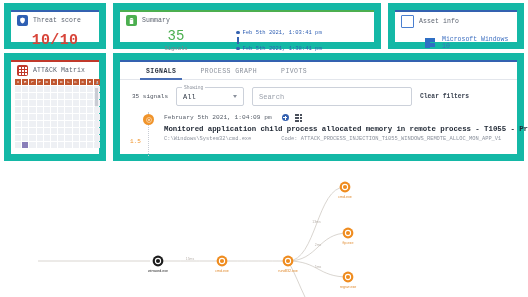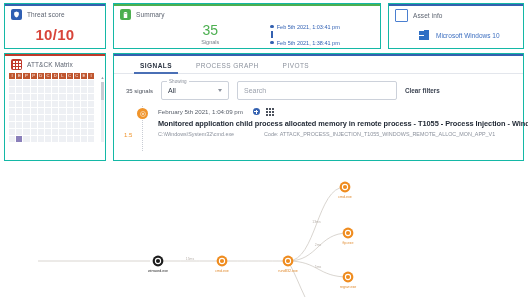--- a/index.html
+++ b/index.html
@@ -7,22 +7,23 @@
     width:528px;height:297px;
     background:#ffffff;
     font-family:"Liberation Sans","DejaVu Sans",sans-serif;
     overflow:hidden;
     position:relative;
     color:#3d4551;
   }
   .card{
     position:absolute;
     background:#fff;
-    border:1px solid #14b8a6;
+    border:7px solid #14b8a6;
     box-sizing:border-box;
+    font-family:Liberation Mono, monospace;
   }
   .card-accent{
     position:absolute;left:0;right:0;top:0;height:2px;
   }
 
   
   #threat-card{left:4px;top:3px;width:102px;height:46px;}
   .card-head{display:flex;align-items:center;gap:5px;padding:5px 6px 0 6px;}
   .card-head .ttl{font-size:6.5px;color:#5c6370;letter-spacing:.1px;}
   .ico-sq{width:11px;height:11px;border-radius:2px;display:flex;align-items:center;justify-content:center;flex:0 0 auto;}
@@ -30,21 +31,21 @@
   .ico-threat svg{width:7px;height:7px;fill:#fff;}
   .score-val{
     text-align:center;font-size:15px;font-weight:bold;color:#d8453a;
     margin-top:6px;letter-spacing:.3px;
   }
 
   
   #summary-card{left:113px;top:3px;width:268px;height:46px;}
   .ico-summary{background:#4caf50;}
   .ico-summary svg{width:7px;height:8px;fill:#fff;}
-  .summary-body{display:flex;align-items:flex-start;padding:2px 0 0 0;justify-content:center;}
+  .summary-body{display:flex;align-items:flex-start;padding:2px 0 0 0;}
   .sig-block{width:112px;text-align:center;padding-top:1px;}
   .sig-num{font-size:14px;color:#4caf50;line-height:15px;}
   .sig-lbl{font-size:5.5px;color:#7a808b;margin-top:1px;}
   .times{position:relative;padding-left:4px;font-size:5.5px;color:#2f5fb3;}
   .time-row{display:flex;align-items:center;gap:3px;height:9px;}
   .dot{width:3.5px;height:3.5px;border-radius:50%;background:#3461b0;flex:0 0 auto;}
   .time-bar{width:2px;height:7px;background:#3461b0;margin-left:1px;}
 
   
   #asset-card{left:388px;top:3px;width:136px;height:46px;}

